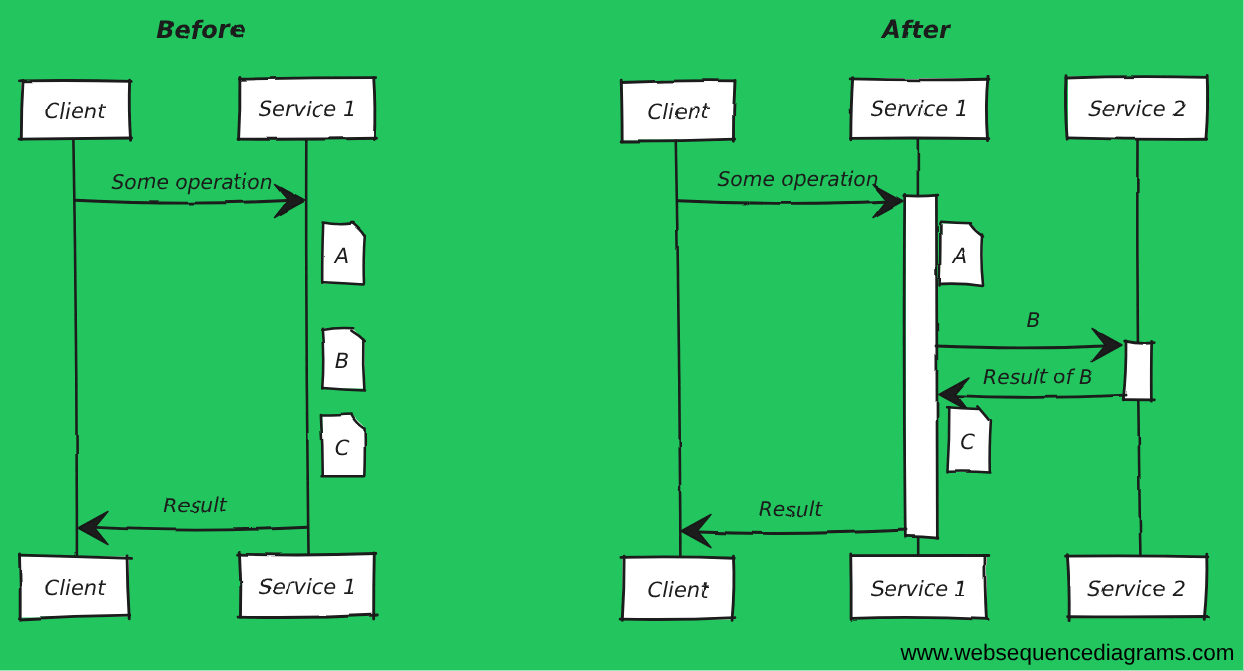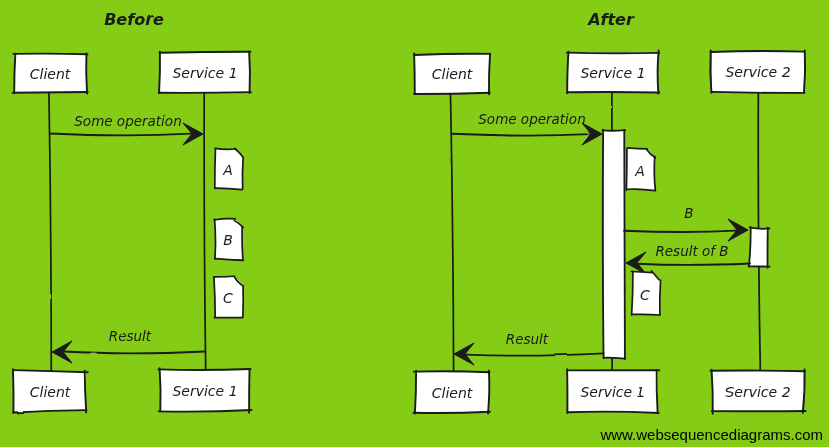--- a/index.html
+++ b/index.html
@@ -7,21 +7,21 @@
     padding: 0;
     background: #ffffff;
   }
   body {
     font-family: "DejaVu Sans", sans-serif;
   }
   #canvas {
     position: relative;
     width: 829px;
     height: 447px;
-    background: #84cc16;
+    background: #22c55e;
     overflow: hidden;
   }
   #canvas svg {
     position: absolute;
     left: 0;
     top: 0;
   }
   .footer-text {
     font-family: "Liberation Sans", sans-serif;
     fill: #000000;

